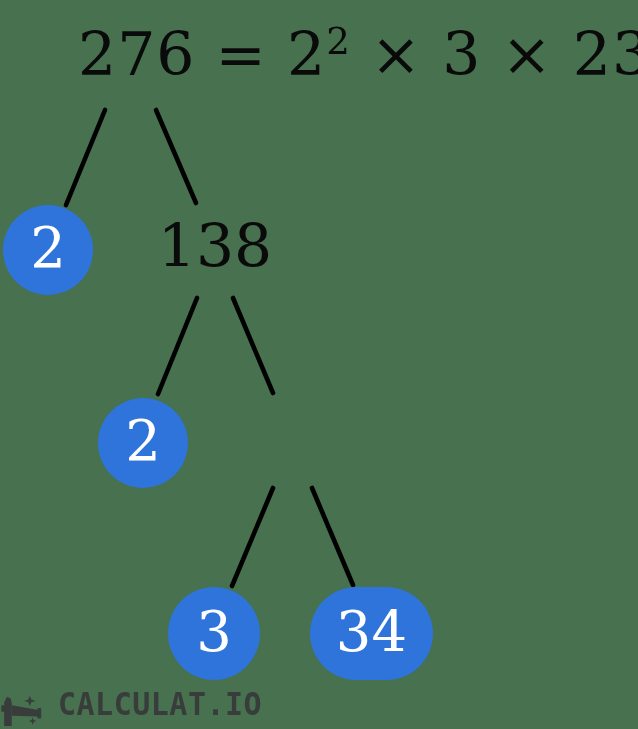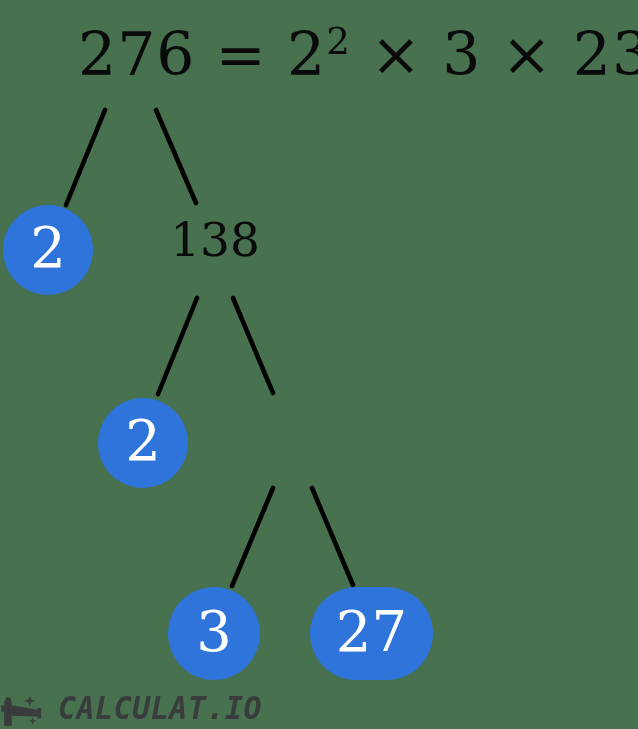--- a/index.html
+++ b/index.html
@@ -40,21 +40,21 @@
   .tree-lines line {
     stroke: #000000;
     stroke-width: 4.6;
     stroke-linecap: round;
   }
 
   
   .composite {
     position: absolute;
     transform: translateX(-50%);
-    font-size: 47px;
+    font-size: 60px;
     line-height: 1;
     color: #0A0A0A;
     white-space: nowrap;
   }
   .prime-node {
     position: absolute;
     background: #2E74DA;
     color: #FFFFFF;
     display: flex;
     align-items: center;
@@ -73,24 +73,23 @@
   #node-comp2  { left: 290px; top: 408px; }
   #node-prime3 { left: 168px; top: 587px; width: 92px;  height: 93px; }
   #node-prime4 { left: 310px; top: 587px; width: 123px; height: 93px; }
 
   
   .logo {
     position: absolute;
     left: 0;
     bottom: 1px;
     display: flex;
-    align-items: center;
+    align-items: flex-start;
     gap: 6px;
     color: #383D3B;
-    font-style: italic;
   }
   .logo-icon { width: 52px; height: 38px; flex: 0 0 auto; }
   .logo-icon * { fill: #383D3B; }
   .logo-text {
     font-family: "DejaVu Sans Mono", monospace;
     font-weight: bold;
     font-size: 30px;
     letter-spacing: 0.5px;
     line-height: 1;
     transform: scaleY(1.05);
@@ -109,21 +108,21 @@
     <line x1="197" y1="298" x2="158" y2="394"></line>
     <line x1="233" y1="298" x2="273" y2="393"></line>
     <line x1="273" y1="488" x2="232" y2="586"></line>
     <line x1="312" y1="488" x2="353" y2="585"></line>
   </svg>
 
   <div id="node-prime1" class="prime-node circle">2</div>
   <div id="node-comp1" class="composite">138</div>
   <div id="node-prime2" class="prime-node circle">2</div>
   <div id="node-prime3" class="prime-node circle">3</div>
-  <div id="node-prime4" class="prime-node pill">27</div>
+  <div id="node-prime4" class="prime-node pill">34</div>
 
   <div class="logo">
     <svg class="logo-icon" viewBox="0 0 54 40" xmlns="http://www.w3.org/2000/svg">
 
       <path d="M4 38 L4 13 L7 7 L11 9 L12 14 L12 38 Z"></path>
 
       <rect x="1" y="16" width="4" height="7" rx="1"></rect>
 
       <polygon points="12,16 40,21 40,28 12,27"></polygon>
 

